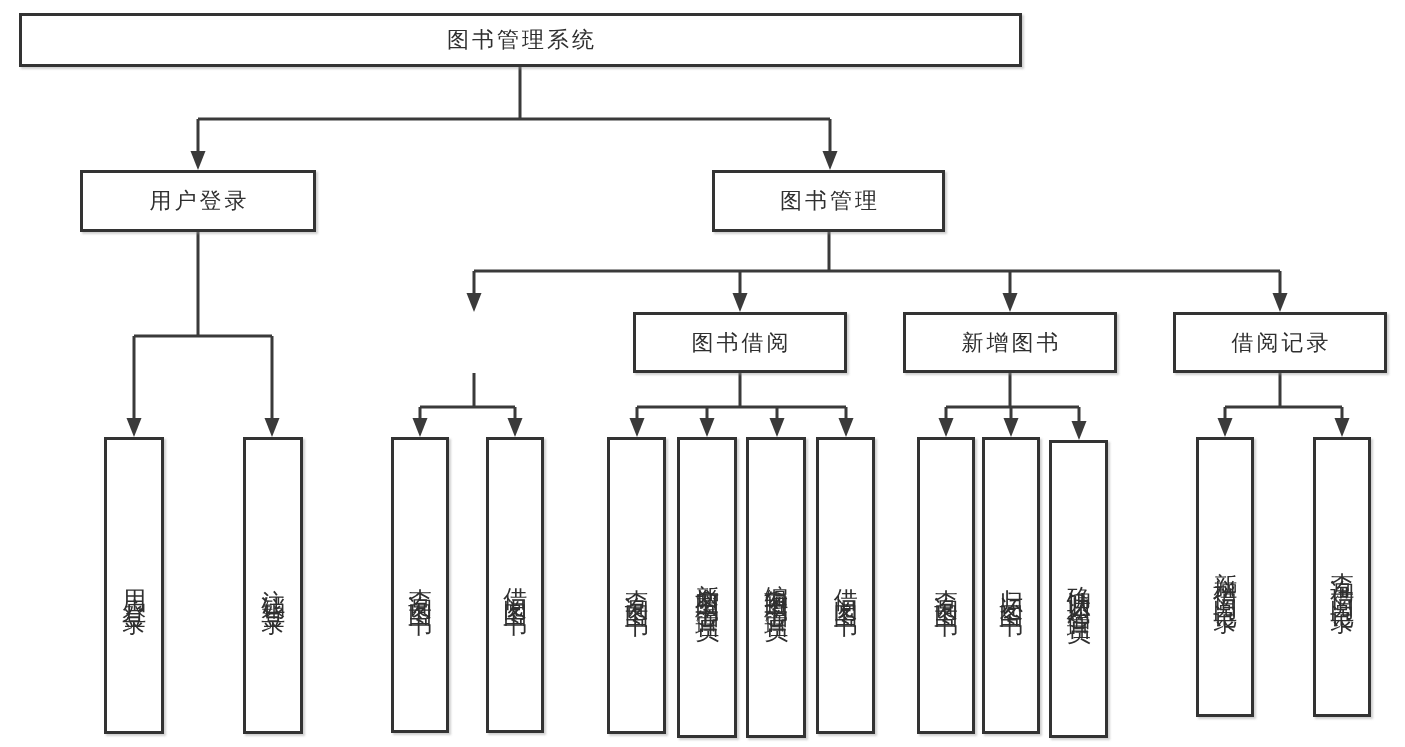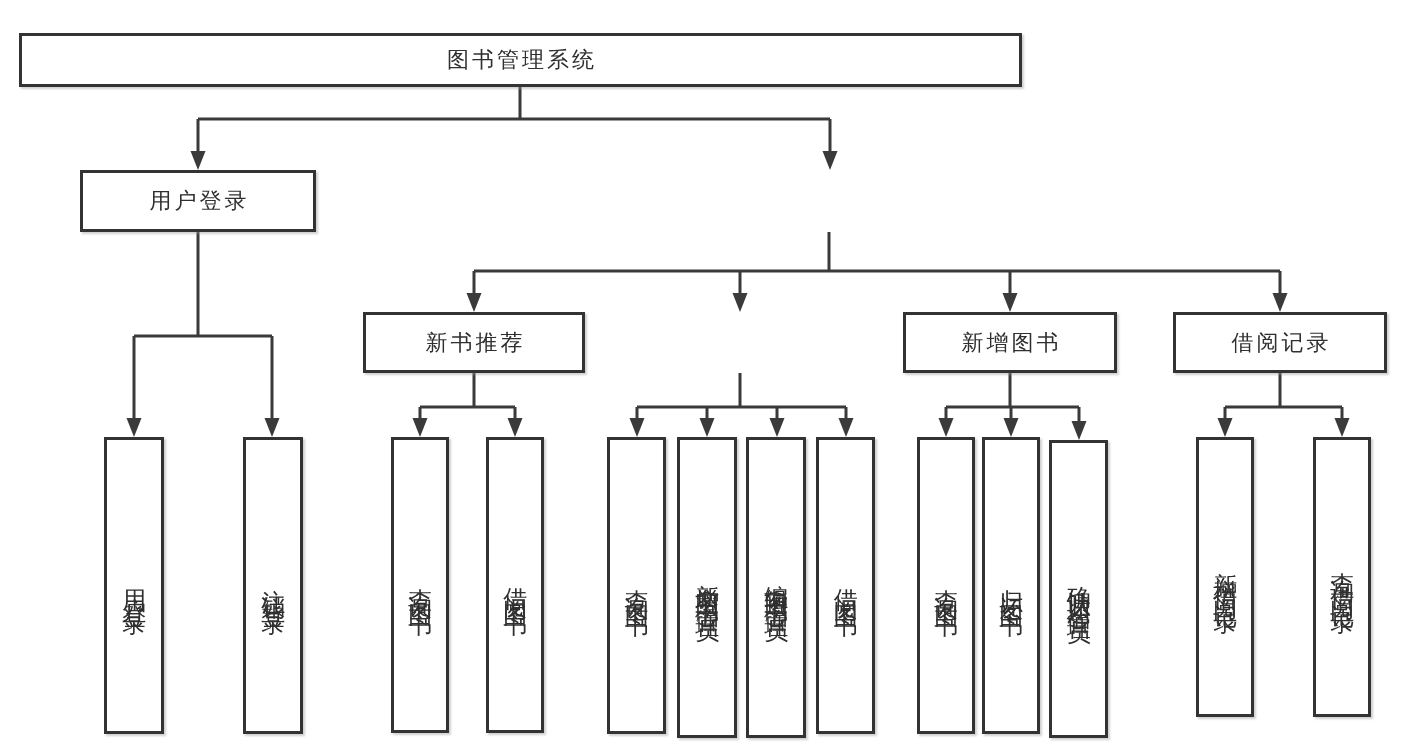--- a/index.html
+++ b/index.html
@@ -94,30 +94,33 @@
     <path class="cline" d="M1010 373 V407 M946 407 H1079 M946 407 V421 M1011 407 V421 M1079 407 V424"></path>
     <polygon class="ahead" points="938.5,418 953.5,418 946,437"></polygon>
     <polygon class="ahead" points="1003.5,418 1018.5,418 1011,437"></polygon>
     <polygon class="ahead" points="1071.5,421 1086.5,421 1079,440"></polygon>
 
     <path class="cline" d="M1280 373 V407 M1225 407 H1342 M1225 407 V421 M1342 407 V421"></path>
     <polygon class="ahead" points="1217.5,418 1232.5,418 1225,437"></polygon>
     <polygon class="ahead" points="1334.5,418 1349.5,418 1342,437"></polygon>
   </svg>
 
-  <div class="box h" style="left:19px; top:13px; width:1003px; height:54px;margin-top:20px;">
+  <div class="box h" style="left:19px; top:13px; width:1003px; height:54px;">
     <span class="label">图书管理系统</span>
   </div>
 
   <div class="box h" style="left:80px; top:170px; width:236px; height:62px;">
     <span class="label">用户登录</span>
   </div>
+  <div class="box h" style="left:712px; top:170px; width:233px; height:62px;">
+    <span class="label">图书管理</span>
+  </div>
 
-  <div class="box h" style="left:363px; top:312px; width:222px; height:61px;">
-    <span class="label">新书推荐</span>
+  <div class="box h" style="left:633px; top:312px; width:214px; height:61px;">
+    <span class="label">图书借阅</span>
   </div>
   <div class="box h" style="left:903px; top:312px; width:214px; height:61px;">
     <span class="label">新增图书</span>
   </div>
   <div class="box h" style="left:1173px; top:312px; width:214px; height:61px;">
     <span class="label">借阅记录</span>
   </div>
 
   <div class="box v" style="left:104px; top:437px; width:60px; height:297px;">
     <span class="label">用户登录</span>

